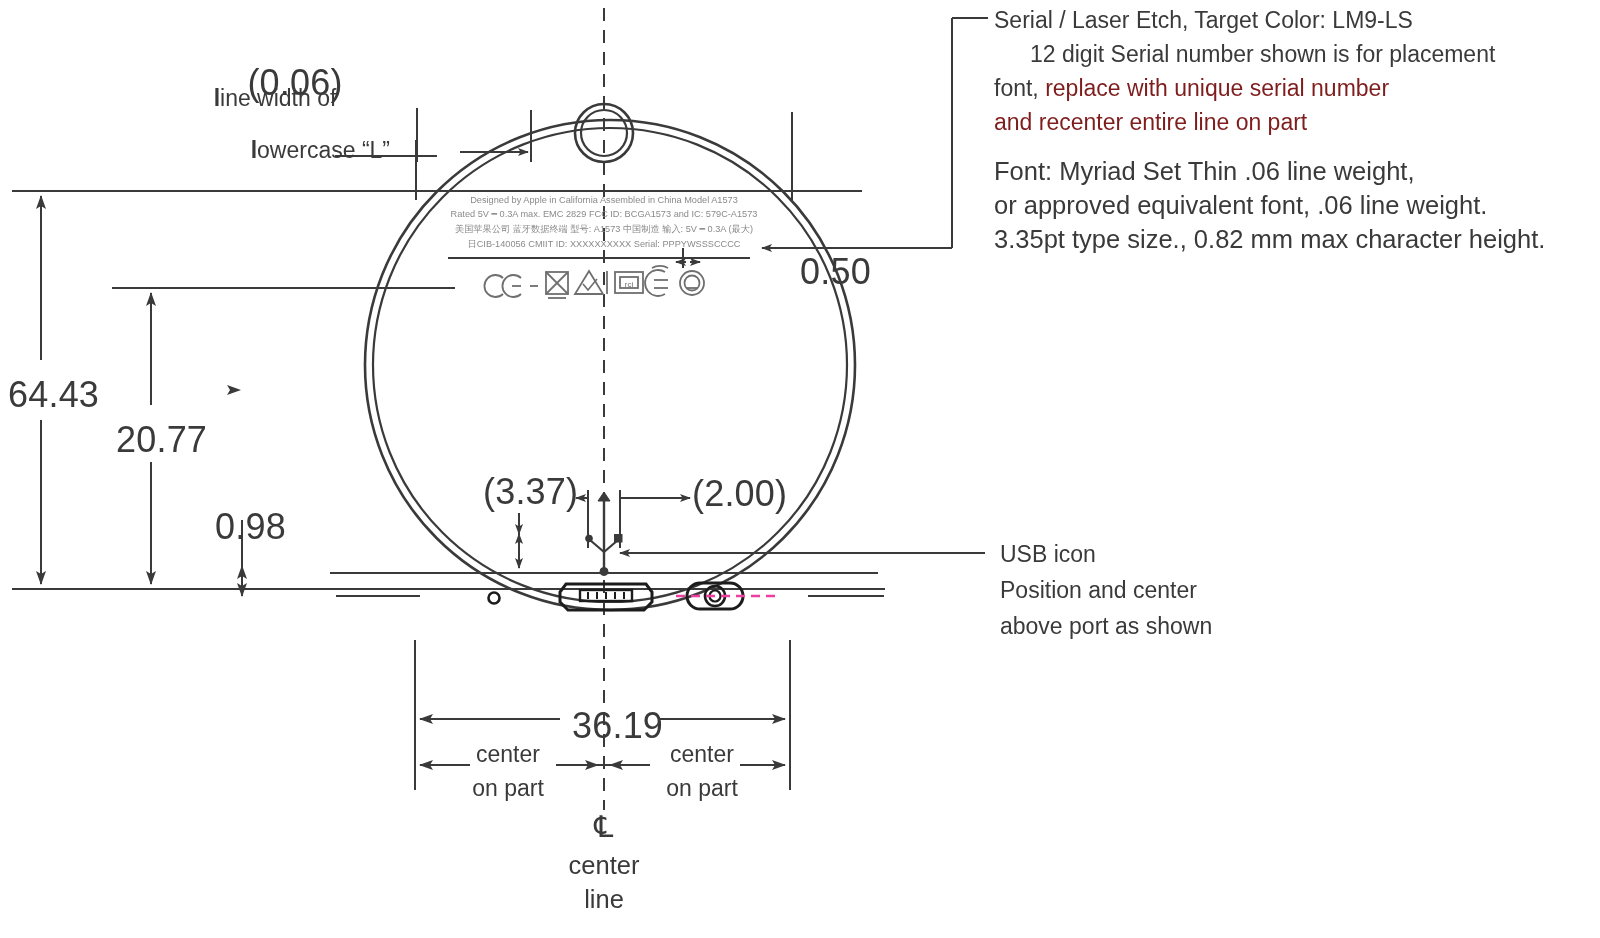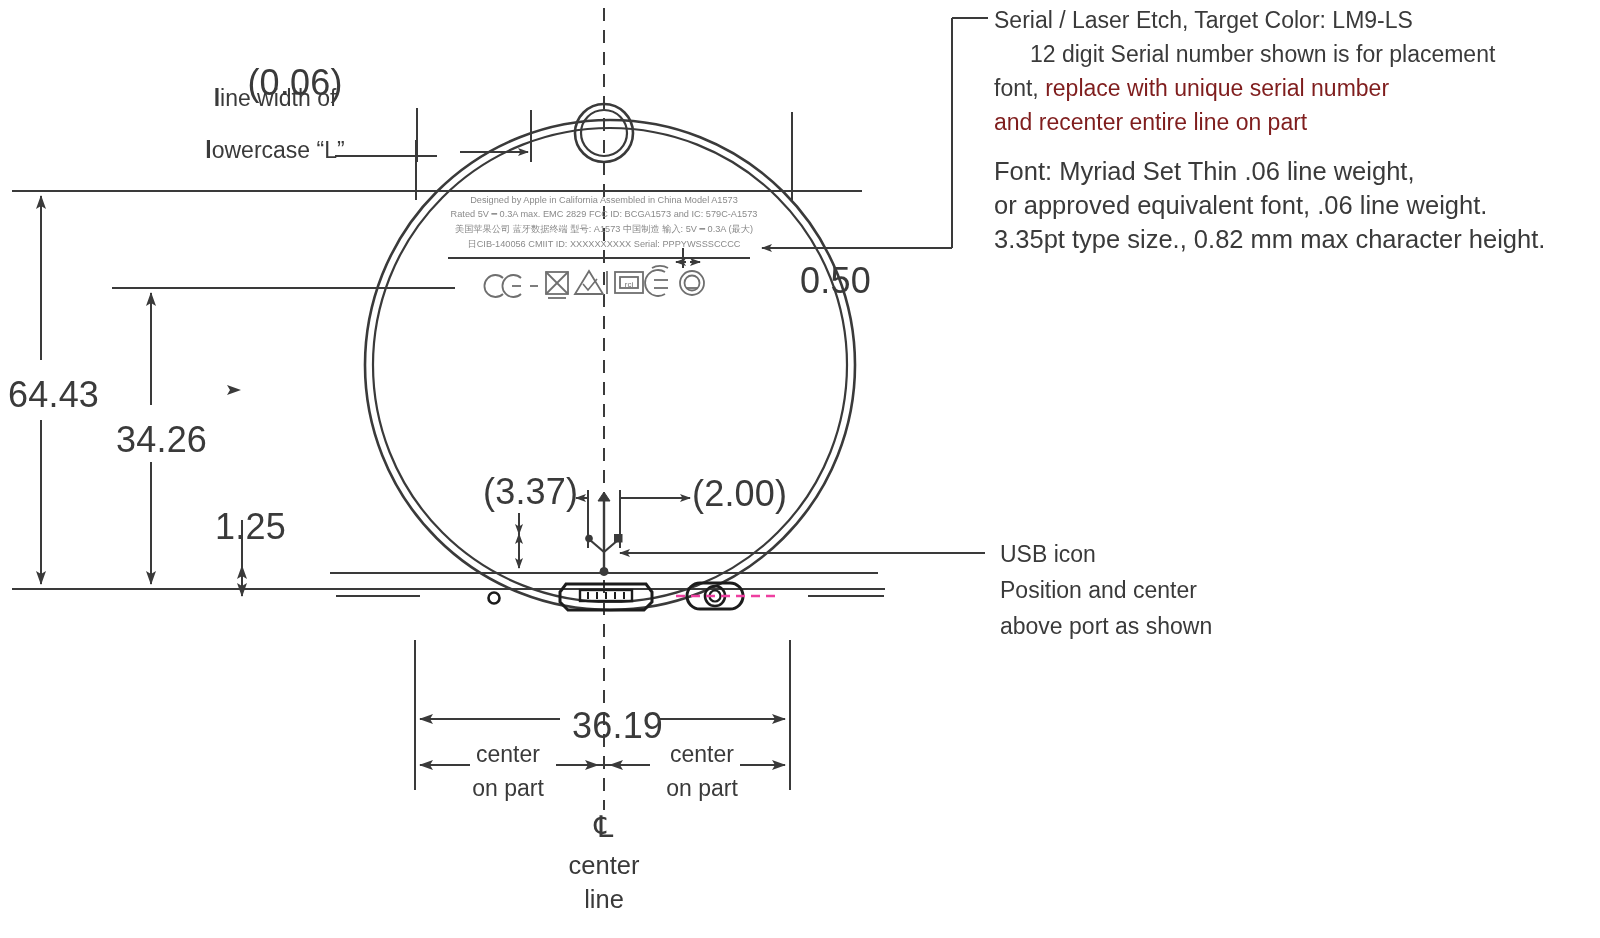--- a/index.html
+++ b/index.html
@@ -201,40 +201,40 @@
 
   <line x1="242" y1="540" x2="242" y2="520" stroke="#3a3a3a" stroke-width="2"></line>
 
   <g stroke="#3a3a3a" stroke-width="2">
     <line x1="596" y1="765" x2="612" y2="765"></line>
   </g>
 </svg>
 
 <div class="txt dim ctr" style="left:190px;top:62px;width:210px;">(0.06)</div>
 <div class="txt note ctr" style="left:160px;top:82px;width:230px;"><span class="bold-l">l</span><span>ine width of</span></div>
-<div class="txt note ctr" style="left:160px;top:134px;width:230px;"><span class="bold-l">l</span><span>owercase “L”</span></div>
+<div class="txt note ctr" style="left:160px;top:134px;width:230px;text-align:right;"><span class="bold-l">l</span><span>owercase “L”</span></div>
 
 <div class="txt note" style="left:994px;top:4px;width:600px;">Serial / Laser Etch, Target Color: LM9-LS</div>
 <div class="txt note" style="left:994px;top:38px;width:600px;margin-left:36px;">12 digit Serial number shown is for placement</div>
 <div class="txt note" style="left:994px;top:72px;width:600px;"><span>font,</span><span class="note-red"> replace with unique serial number</span></div>
 <div class="txt note note-red" style="left:994px;top:106px;width:600px;">and recenter entire line on part</div>
 
 <div class="txt small-note" style="left:994px;top:155px;width:610px;">Font: Myriad Set Thin .06 line weight,</div>
 <div class="txt small-note" style="left:994px;top:189px;width:610px;">or approved equivalent font, .06 line weight.</div>
 <div class="txt small-note" style="left:994px;top:223px;width:610px;">3.35pt type size., 0.82 mm max character height.</div>
 
 <div class="txt note" style="left:1000px;top:538px;width:420px;">USB icon</div>
 <div class="txt note" style="left:1000px;top:574px;width:420px;">Position and center</div>
 <div class="txt note" style="left:1000px;top:610px;width:420px;">above port as shown</div>
 
 <div class="txt dim" style="left:8px;top:374px;">64.43</div>
-<div class="txt dim" style="left:116px;top:419px;">34.26</div>
-<div class="txt dim" style="left:215px;top:506px;">1.25</div>
+<div class="txt dim" style="left:116px;top:419px;">20.77</div>
+<div class="txt dim" style="left:215px;top:506px;">0.98</div>
 <div class="txt dim" style="left:572px;top:705px;">36.19</div>
-<div class="txt dim" style="left:800px;top:251px;margin-top:9px;">0.50</div>
+<div class="txt dim" style="left:800px;top:251px;">0.50</div>
 <div class="txt dim" style="left:483px;top:471px;text-align:center;">(3.37)</div>
 <div class="txt dim" style="left:692px;top:473px;">(2.00)</div>
 
 <div class="txt note ctr" style="left:428px;top:738px;width:160px;">center</div>
 <div class="txt note ctr" style="left:428px;top:772px;width:160px;">on part</div>
 <div class="txt note ctr" style="left:622px;top:738px;width:160px;">center</div>
 <div class="txt note ctr" style="left:622px;top:772px;width:160px;">on part</div>
 
 <div class="txt cl-label" style="left:564px;top:812px;width:80px;font-size:30px;">℄</div>
 <div class="txt cl-label" style="left:544px;top:850px;width:120px;">center</div>

